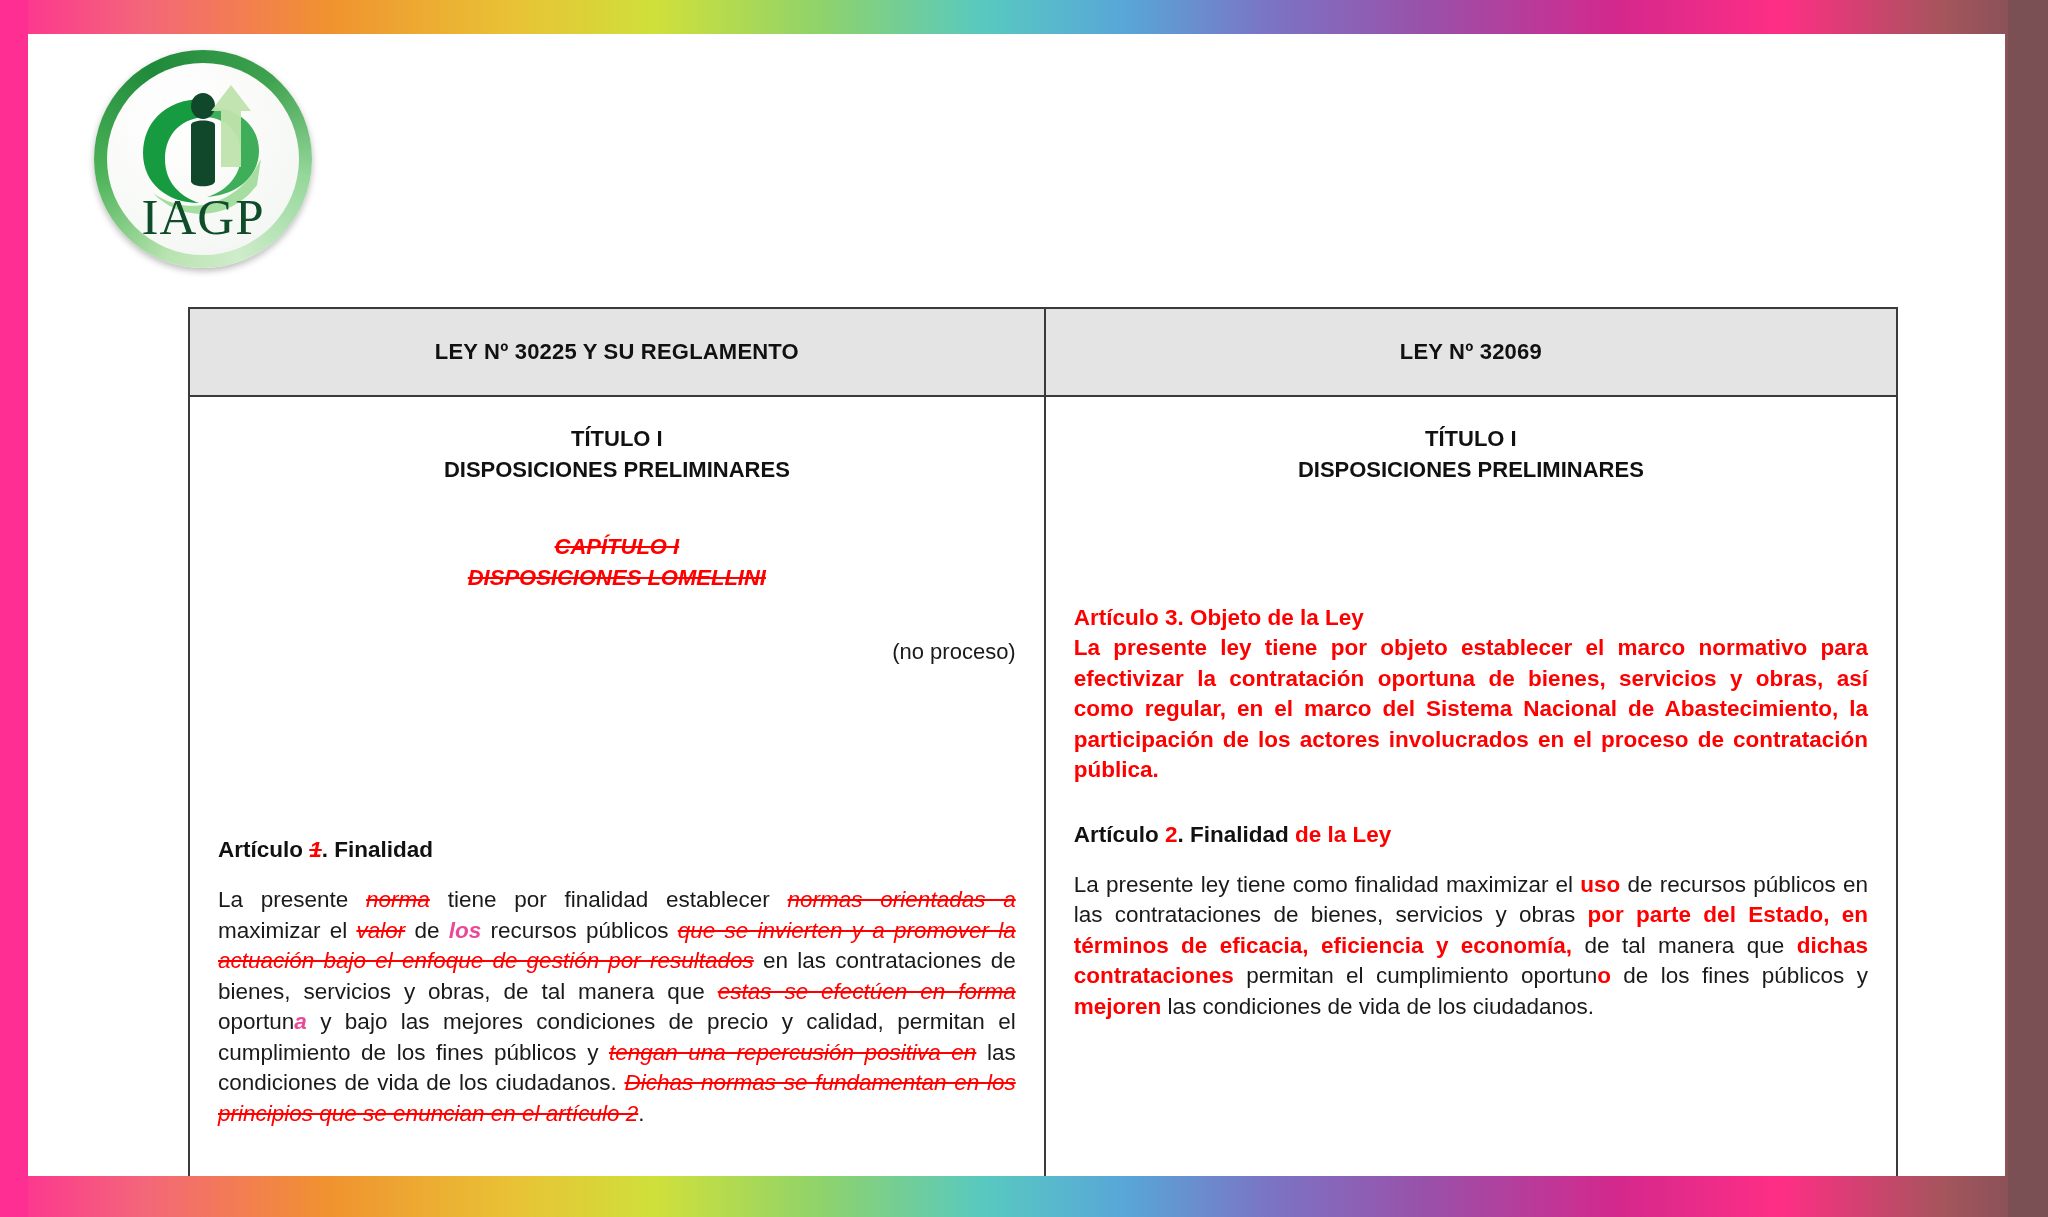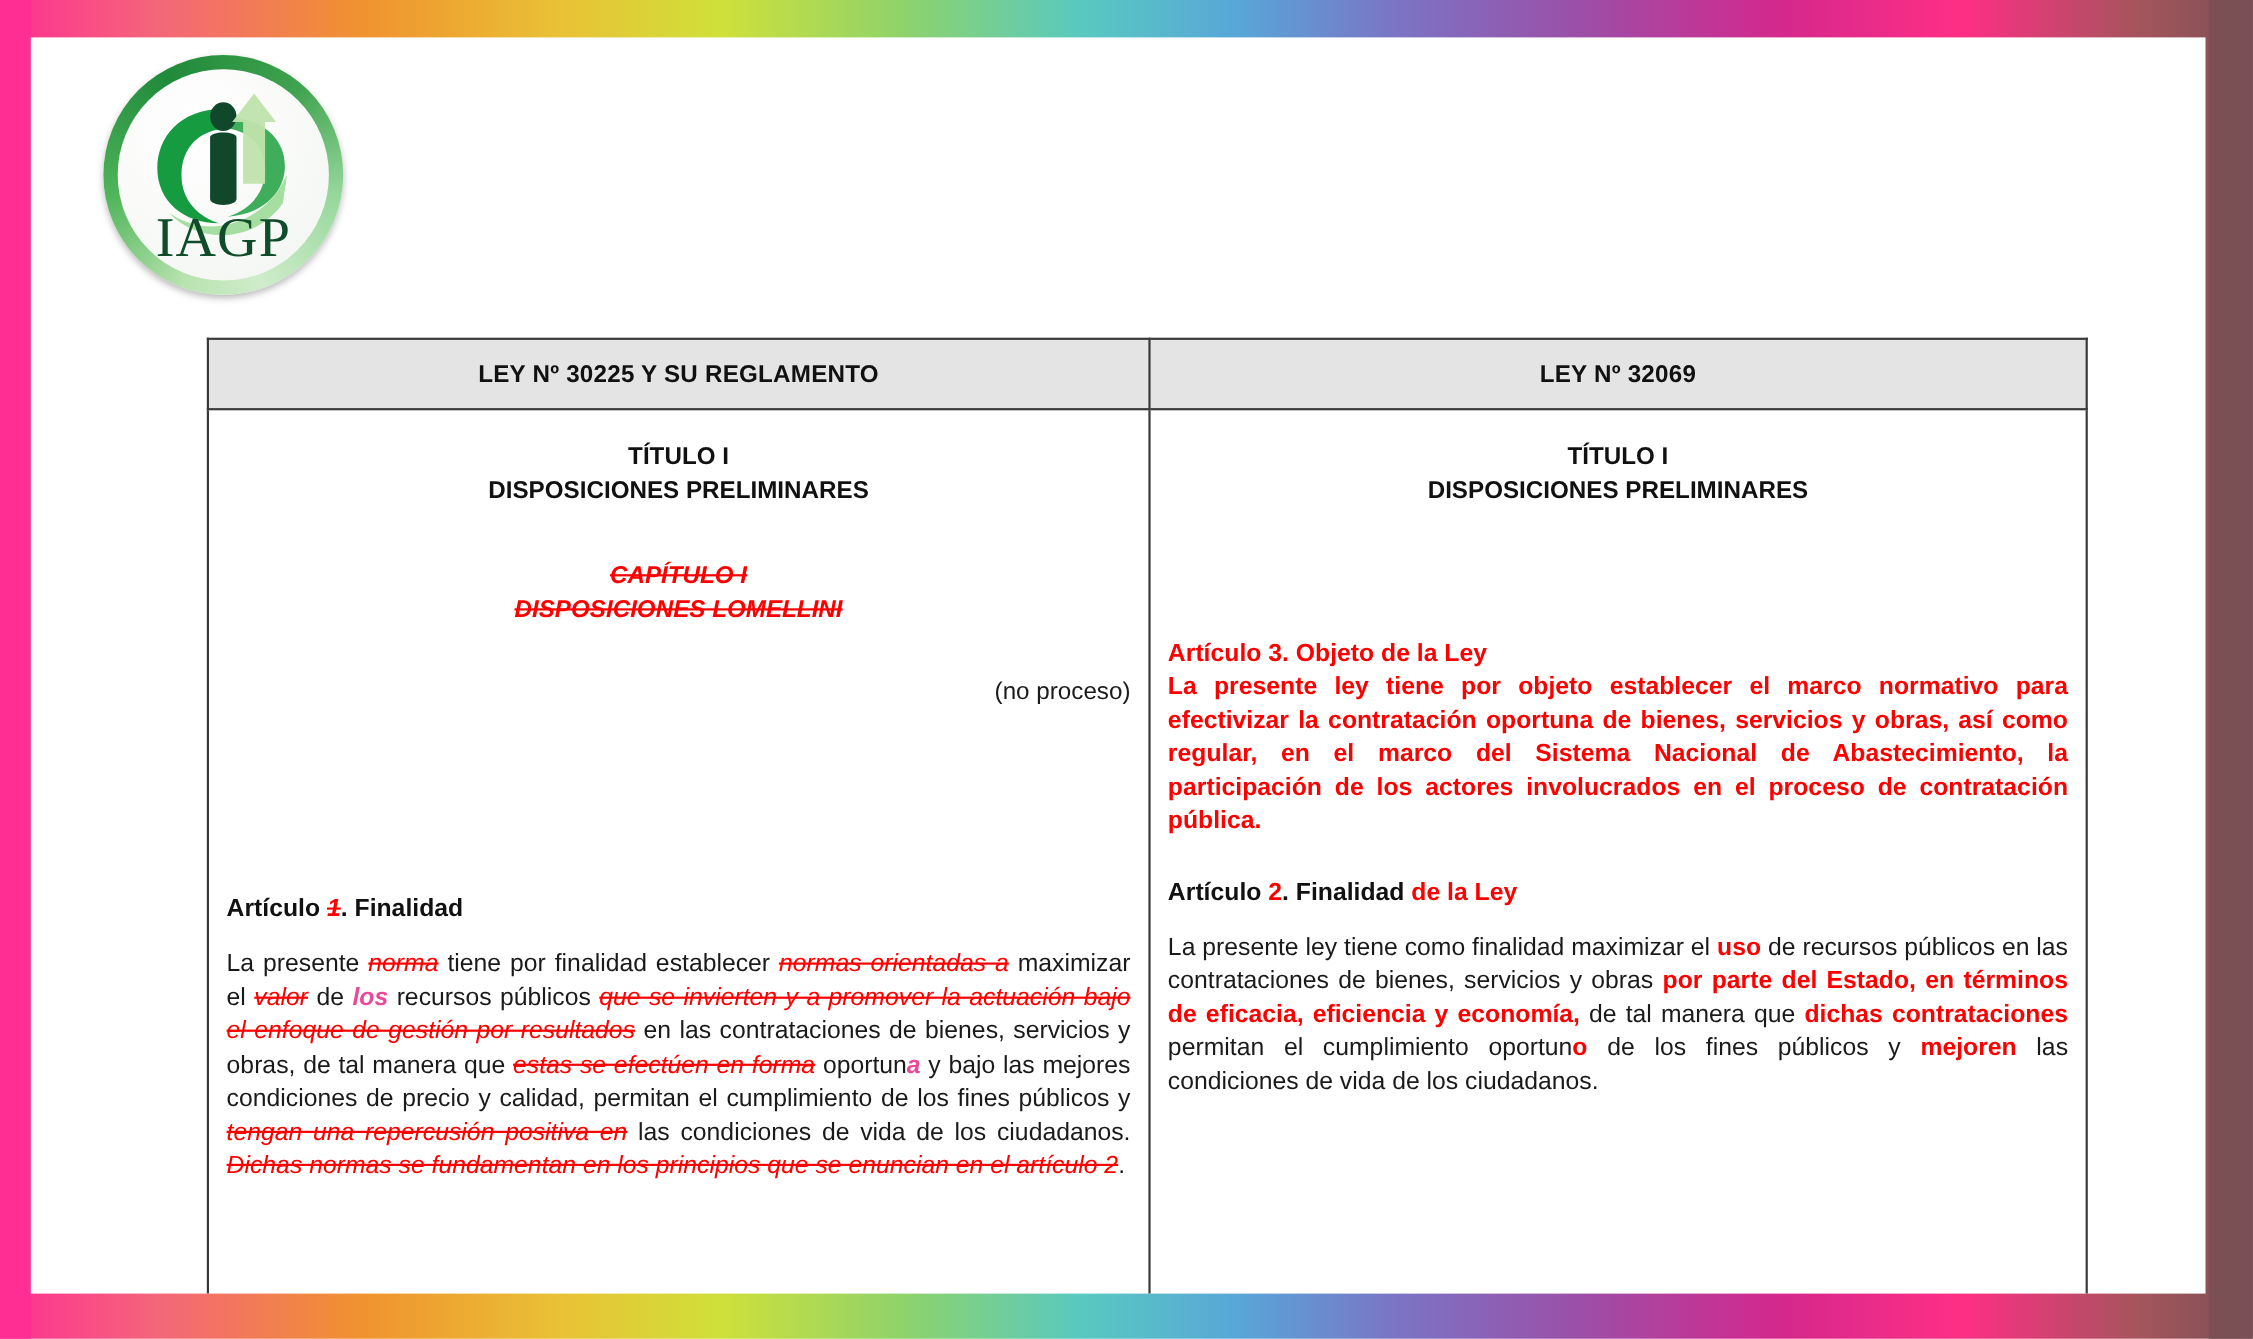--- a/index.html
+++ b/index.html
@@ -108,21 +108,21 @@
   #cmp{
     position:absolute;
     left:160px;top:273px;
     width:1710px;
     border-collapse:collapse;
     table-layout:fixed;
   }
   #cmp td,#cmp th{
     border:2px solid #3a3a3a;
     vertical-align:top;
-    padding:0;
+    padding:12px;
   }
   #cmp thead th{
     background:#e4e4e4;
     height:62px;
     text-align:center;
     vertical-align:middle;
     font-size:22px;
     font-weight:bold;
     color:#111;
     letter-spacing:.2px;
@@ -132,21 +132,21 @@
   .colL{width:50.1%;}
   .colR{width:49.9%;}
 
   
   .ttl{
     text-align:center;
     font-weight:bold;
     font-size:22px;
     color:#111;
     line-height:31px;
-    margin-top:12px;
+    margin-top:0;
   }
   .cap{
     text-align:center;
     font-weight:bold;
     font-style:italic;
     font-size:22px;
     color:#ff0000;
     text-decoration:line-through;
     text-decoration-thickness:2px;
     line-height:31px;

